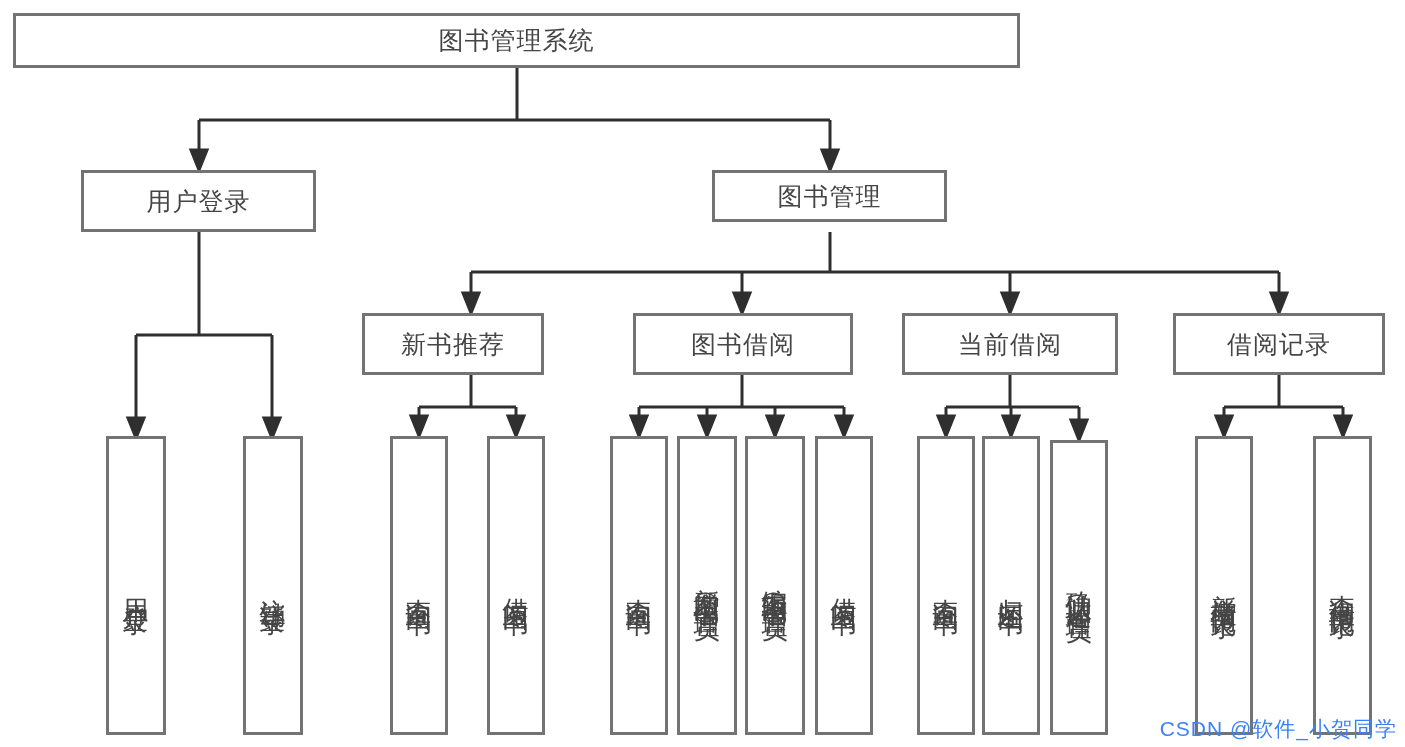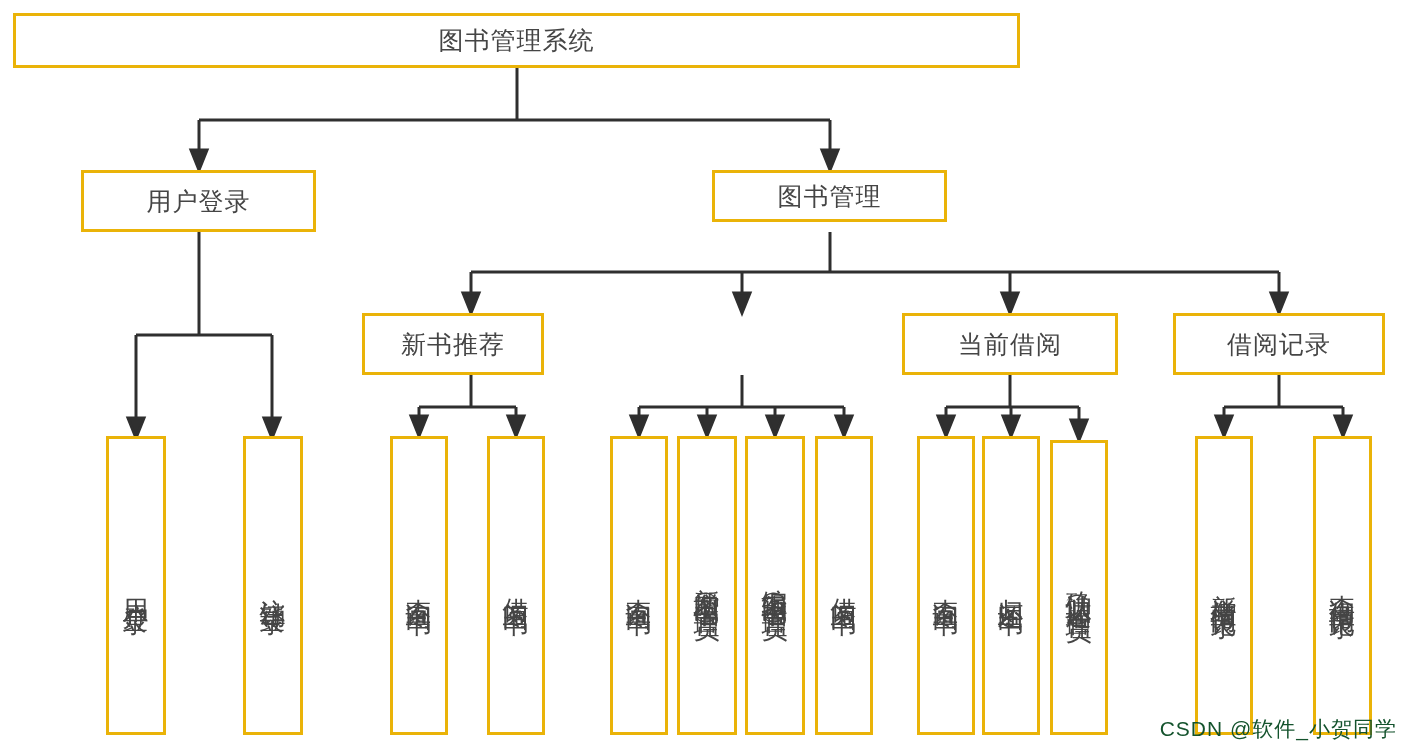--- a/index.html
+++ b/index.html
@@ -7,21 +7,21 @@
     position:relative;
     width:1405px;height:747px;
     background:#ffffff;
     font-family:"Liberation Sans","DejaVu Sans",sans-serif;
     overflow:hidden;
   }
   #wires{position:absolute;left:0;top:0;width:1405px;height:747px;}
   .box{
     position:absolute;
     box-sizing:border-box;
-    border:3px solid #eab308;
+    border:3px solid #737373;
     background:#ffffff;
     display:flex;
     align-items:center;
     justify-content:center;
     color:#454545;
   }
   .h .lbl{font-size:25px;letter-spacing:1px;white-space:nowrap;}
   .title .lbl{font-size:25px;letter-spacing:1px;}
   .v .lbl{
     writing-mode:vertical-rl;
@@ -29,21 +29,21 @@
     font-size:26px;
     letter-spacing:4px;
     line-height:1;
     white-space:nowrap;
   }
   .watermark{
     position:absolute;
     right:8px;
     bottom:4px;
     font-size:21px;
-    color:#14532d;
+    color:#3b82f6;
     letter-spacing:1px;
     white-space:nowrap;
   }
 </style>
 </head>
 <body>
 
 <div id="stage">
 
   <svg id="wires" viewBox="0 0 1405 747" stroke="#2f2f2f" stroke-width="3" fill="#2f2f2f">
@@ -115,20 +115,23 @@
   <div class="box h" style="left:81px;top:170px;width:235px;height:62px">
     <span class="lbl">用户登录</span>
   </div>
   <div class="box h" style="left:712px;top:170px;width:235px;height:52px">
     <span class="lbl">图书管理</span>
   </div>
 
   <div class="box h" style="left:362px;top:313px;width:182px;height:62px">
     <span class="lbl">新书推荐</span>
   </div>
+  <div class="box h" style="left:633px;top:313px;width:220px;height:62px">
+    <span class="lbl">图书借阅</span>
+  </div>
   <div class="box h" style="left:902px;top:313px;width:216px;height:62px">
     <span class="lbl">当前借阅</span>
   </div>
   <div class="box h" style="left:1173px;top:313px;width:212px;height:62px">
     <span class="lbl">借阅记录</span>
   </div>
 
   <div class="box v" style="left:106px;top:436px;width:60px;height:299px">
     <span class="lbl">用户登录</span>
   </div>

